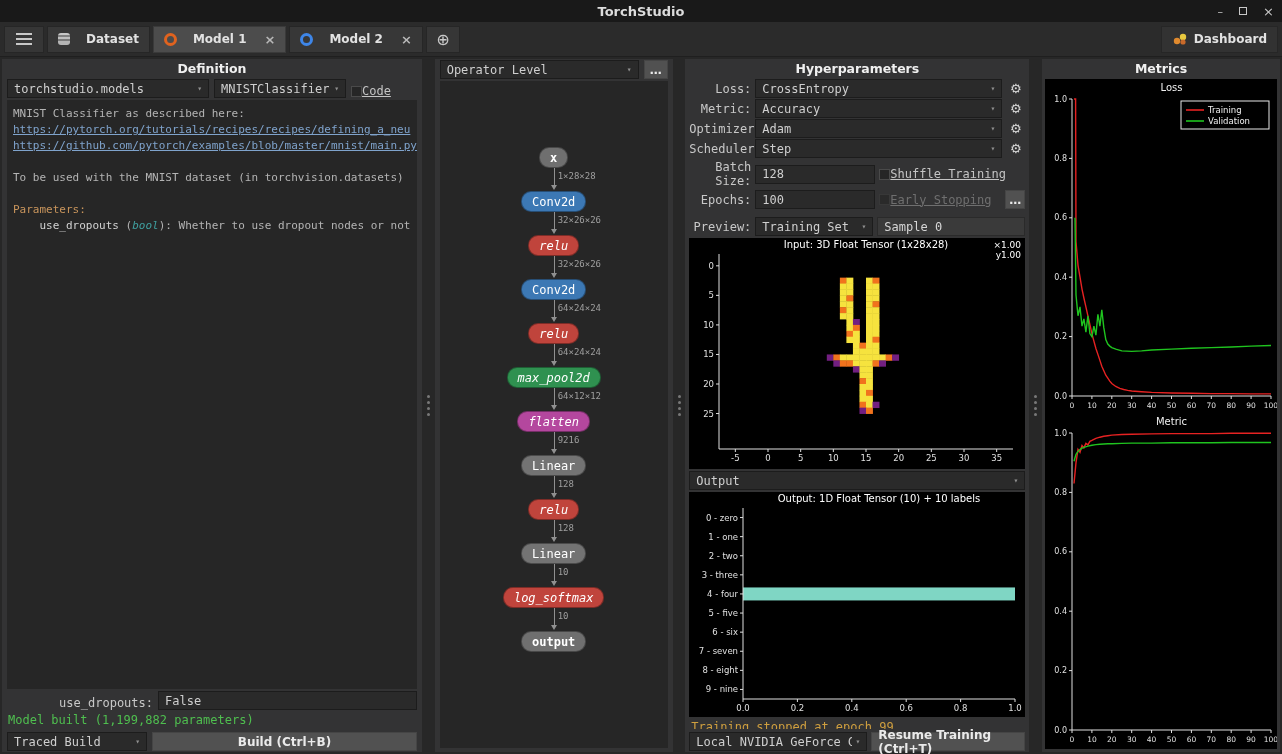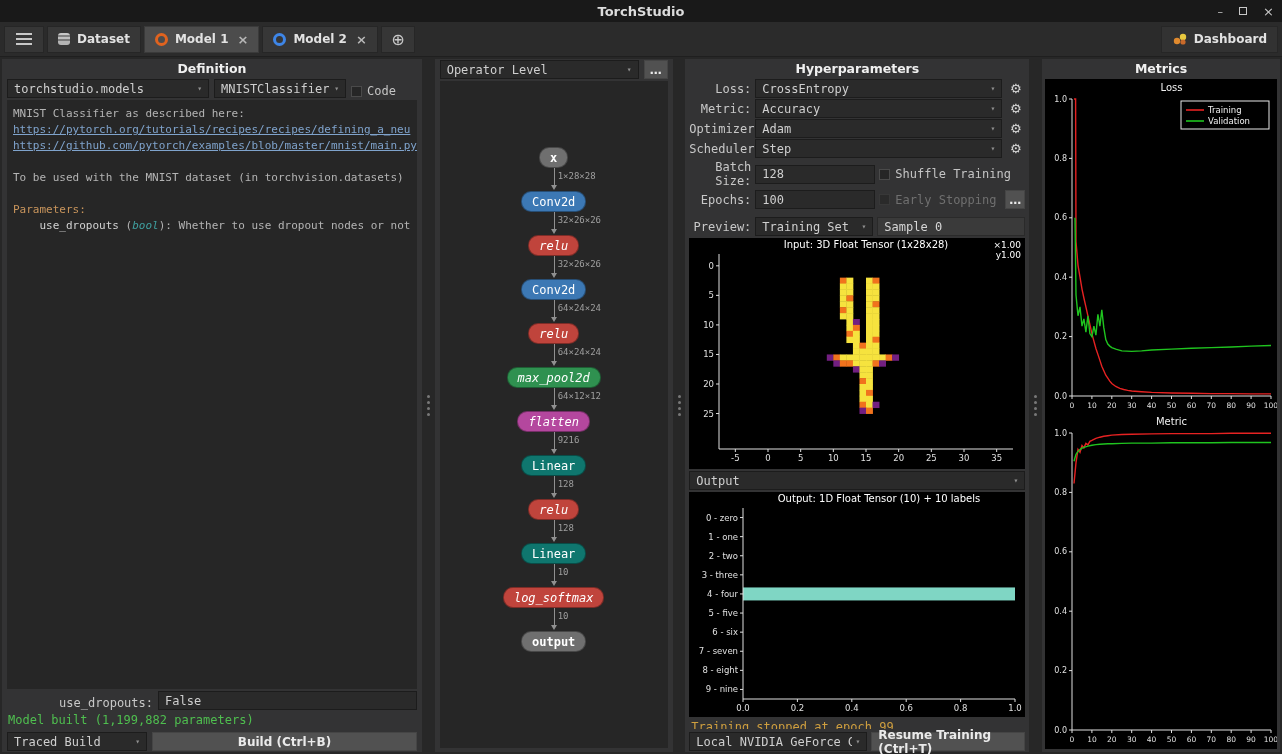--- a/index.html
+++ b/index.html
@@ -9,21 +9,21 @@
   .titlebar{height:22px;background:#191919;display:flex;align-items:center;justify-content:center;position:relative;}
   .titlebar .title{font-size:13px;font-weight:bold;color:#dcdcdc;}
   .win-controls{position:absolute;right:8px;top:0;height:22px;display:flex;gap:16px;align-items:center;}
   .win-controls span{color:#c8c8c8;font-size:11px;line-height:11px;cursor:default;}
   .win-box{display:inline-block;width:8px;height:8px;border:1px solid #c8c8c8;}
   
   .tabbar{height:35px;background:#2b2b2b;display:flex;align-items:center;padding:0 4px;gap:3px;border-bottom:1px solid #1f1f1f;}
   .menu-btn{width:40px;height:27px;background:#363636;border:1px solid #262626;display:flex;flex-direction:column;justify-content:center;align-items:center;gap:3px;}
   .menu-btn i{display:block;width:16px;height:2px;background:#c8c8c8;}
   #tabs{display:flex;gap:3px;}
-  .tab{display:flex;align-items:center;gap:7px;height:27px;padding:0 10px;background:#373737;border:1px solid #262626;font-size:12px;font-weight:bold;color:#e2e2e2;justify-content:flex-end;}
+  .tab{display:flex;align-items:center;gap:16px;height:27px;padding:0 10px;background:#373737;border:1px solid #262626;font-size:12px;font-weight:bold;color:#e2e2e2;justify-content:flex-end;}
   .tab.active{background:#4c4c4c;border-color:#3a3a3a;}
   .tab-close{color:#b8b8b8;font-size:13px;margin-left:2px;}
   .tab-icon{display:inline-block;}
   .dataset-icon{width:12px;height:12px;border-radius:3px;background:linear-gradient(#c8c8c8 0 2.5px,#808080 2.5px 4px,#bfbfbf 4px 6.5px,#7a7a7a 6.5px 8px,#b5b5b5 8px 12px);}
   .model1-icon{width:13px;height:13px;border:3.5px solid #e0631f;border-radius:50%;}
   .model2-icon{width:13px;height:13px;border:3.5px solid #3e86e8;border-radius:50%;}
   .addtab-btn{width:34px;height:27px;background:#363636;border:1px solid #262626;display:flex;align-items:center;justify-content:center;color:#c8c8c8;font-size:16px;}
   .dashboard-btn{margin-left:auto;height:27px;display:flex;align-items:center;gap:6px;padding:0 10px;background:#323232;border:1px solid #262626;font-size:12px;font-weight:bold;color:#e2e2e2;}
   
   .main{height:697px;display:flex;padding:2px;}
@@ -36,21 +36,21 @@
   .row{display:flex;align-items:flex-end;gap:5px;margin:1px 5px;}
   .hrow{display:flex;align-items:center;gap:4px;margin:1px 4px;}
   .hlabel{width:62px;min-width:62px;text-align:right;font-family:"DejaVu Sans Mono",monospace;font-size:12px;color:#c8c8c8;}
   .dropdown,.textbox{background:#2a2a2a;border:1px solid #1c1c1c;height:19px;display:flex;align-items:center;padding:0 6px;font-family:"DejaVu Sans Mono",monospace;font-size:12px;color:#cfcfcf;overflow:hidden;white-space:nowrap;}
   .dropdown .arrow{margin-left:auto;font-size:8px;color:#909090;padding-left:4px;}
   .ddval{overflow:hidden;white-space:nowrap;}
   .grow{flex:1;}
   .btn{background:#515151;border:1px solid #454545;color:#eaeaea;font-weight:bold;font-size:12px;height:19px;display:flex;align-items:center;justify-content:center;padding:0 6px;}
   .sqbtn{width:24px;}
   .gearbtn{width:19px;min-width:19px;height:19px;display:flex;align-items:center;justify-content:center;color:#d8d8d8;font-size:13px;font-family:"DejaVu Sans",sans-serif;}
-  .check{display:flex;align-items:center;gap:5px;font-family:"DejaVu Sans Mono",monospace;font-size:12px;color:#c4c4c4;}
+  .check{display:flex;align-items:center;font-family:"DejaVu Sans Mono",monospace;font-size:12px;color:#c4c4c4;text-decoration:underline;}
   .check .box{width:11px;height:11px;min-width:11px;background:#262626;border:1px solid #4a4a4a;}
   .check.disabled{color:#6f6f6f;}
   .check.disabled .box{border-color:#383838;background:#2a2a2a;}
   .status{font-family:"DejaVu Sans Mono",monospace;font-size:12px;margin:2px 6px;height:16px;white-space:nowrap;overflow:hidden;}
   .status.green{color:#4fbf4f;}
   .status.orange{color:#cf9f3f;}
   
   #panel-definition{width:420px;}
   .codewrap{flex:1;background:#262626;margin:1px 5px;display:flex;flex-direction:row;overflow:hidden;}
   .codearea{flex:1;padding:6px 6px;font-family:"DejaVu Sans Mono",monospace;font-size:11px;line-height:16px;white-space:pre;overflow:hidden;color:#b4b4b4;}
@@ -65,21 +65,21 @@
   .param-label{width:146px;min-width:146px;text-align:right;font-family:"DejaVu Sans Mono",monospace;font-size:12px;color:#c8c8c8;}
   
   #panel-graph{width:238px;}
   .graph-canvas{flex:1;background:#262626;margin:1px 5px 4px 5px;display:flex;flex-direction:column;align-items:center;padding-top:66px;overflow:hidden;}
   .gnode{height:21px;display:flex;align-items:center;padding:0 10px;border-radius:10px;border:1px solid rgba(0,0,0,.35);font-family:"DejaVu Sans Mono",monospace;font-size:12px;color:#fff;}
   .gnode.io{background:#6f6f6f;font-weight:bold;}
   .gnode.conv{background:#3c78b4;}
   .gnode.act{background:#c0443c;font-style:italic;}
   .gnode.pool{background:#2f9150;font-style:italic;}
   .gnode.flat{background:#b4479e;font-style:italic;}
-  .gnode.lin{background:#0f766e;}
+  .gnode.lin{background:#737373;}
   .gedge{height:23px;width:170px;position:relative;}
   .gedge .gline{position:absolute;left:50%;top:0;width:1px;height:18px;background:#909090;}
   .gedge .garrow{position:absolute;left:calc(50% - 3px);top:17px;width:0;height:0;border-left:3.5px solid transparent;border-right:3.5px solid transparent;border-top:5px solid #909090;}
   .gedge .glabel{position:absolute;left:calc(50% + 4px);top:3px;font-family:"DejaVu Sans Mono",monospace;font-size:9px;color:#9f9f9f;}
   
   #panel-hyper{width:344px;}
   .plot{margin:1px 4px;}
   .plot svg{display:block;}
   svg text{font-family:"DejaVu Sans",sans-serif;}
   .preview-row{margin-top:7px;}

